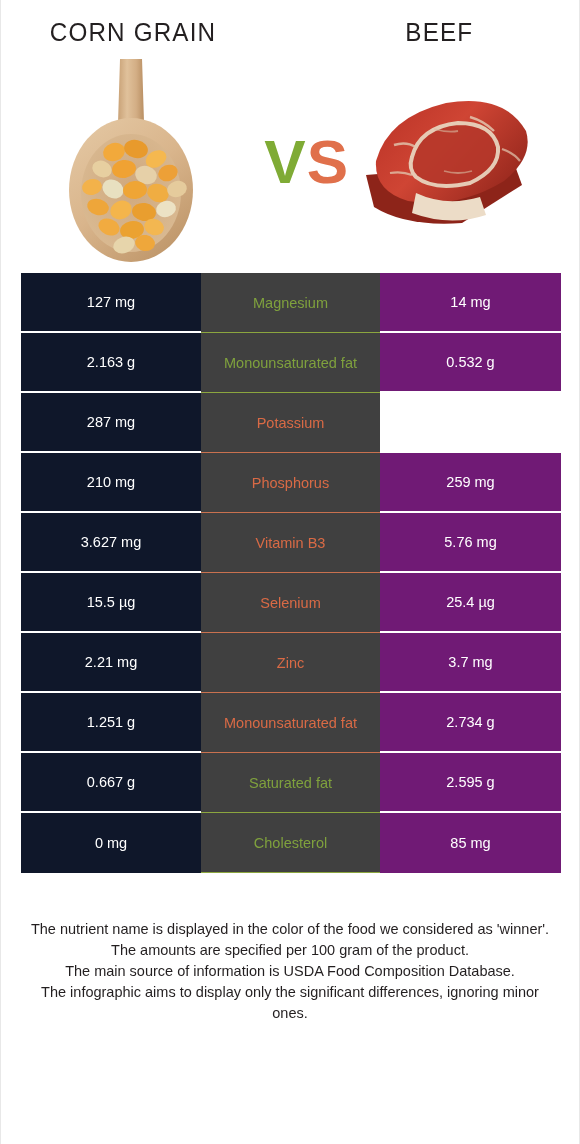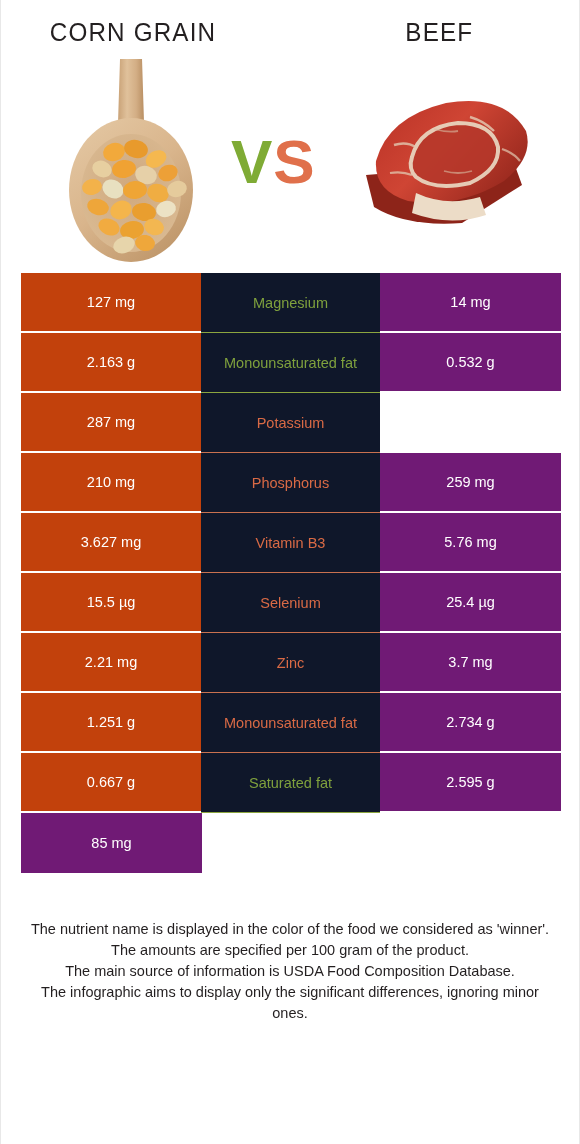--- a/index.html
+++ b/index.html
@@ -47,21 +47,21 @@
   .hero-cell {
     width: 200px;
     height: 210px;
     display: flex;
     align-items: center;
     justify-content: center;
     position: relative;
   }
   .vs {
     width: 118px;
-    text-align: left;
+    text-align: right;
     font-size: 62px;
     font-weight: 700;
     letter-spacing: 1px;
     line-height: 1;
     font-family: "Liberation Sans", sans-serif;
     white-space: nowrap;
   }
   .vs .v { color: #7FAB35; }
   .vs .s { color: #E0704B; }
 
@@ -84,24 +84,24 @@
     height: 60px;
   }
   .cell {
     display: flex;
     align-items: center;
     justify-content: center;
     font-size: 14.5px;
     box-sizing: border-box;
   }
   .cell.left  { width: 180px; color: #ffffff; }
-  .cell.mid   { width: 179px; background: #0f172a; font-size: 14.5px; }
+  .cell.mid   { width: 179px; background: #404040; font-size: 14.5px; }
   .cell.right { width: 181px; color: #ffffff; }
 
-  .cell.left  { background: #c2410c; border-bottom: 2px solid #ffffff; }
+  .cell.left  { background: #0f172a; border-bottom: 2px solid #ffffff; }
   .cell.right { background: #701a75; border-bottom: 2px solid #ffffff; }
 
   .cell.mid.win-corn { color: #7FA13D; border-bottom: 1px solid #8CA63F; }
   .cell.mid.win-beef { color: #D96A45; border-bottom: 1px solid #C9714F; }
 
   .row:last-child .cell.left,
   .row:last-child .cell.right { border-bottom: none; }
 
   
   .footer {
@@ -260,20 +260,22 @@
       <div class="cell left">1.251 g</div>
       <div class="cell mid win-beef">Monounsaturated fat</div>
       <div class="cell right">2.734 g</div>
     </div>
     <div class="row">
       <div class="cell left">0.667 g</div>
       <div class="cell mid win-corn">Saturated fat</div>
       <div class="cell right">2.595 g</div>
     </div>
     <div class="row">
+      <div class="cell left">0 mg</div>
+      <div class="cell mid win-corn">Cholesterol</div>
       <div class="cell right">85 mg</div>
     </div>
   </div>
 
 <div class="footer">
     <div>The nutrient name is displayed in the color of the food we considered as 'winner'.</div>
     <div>The amounts are specified per 100 gram of the product.</div>
     <div>The main source of information is USDA Food Composition Database.</div>
     <div>The infographic aims to display only the significant differences, ignoring minor ones.</div>
   </div>

